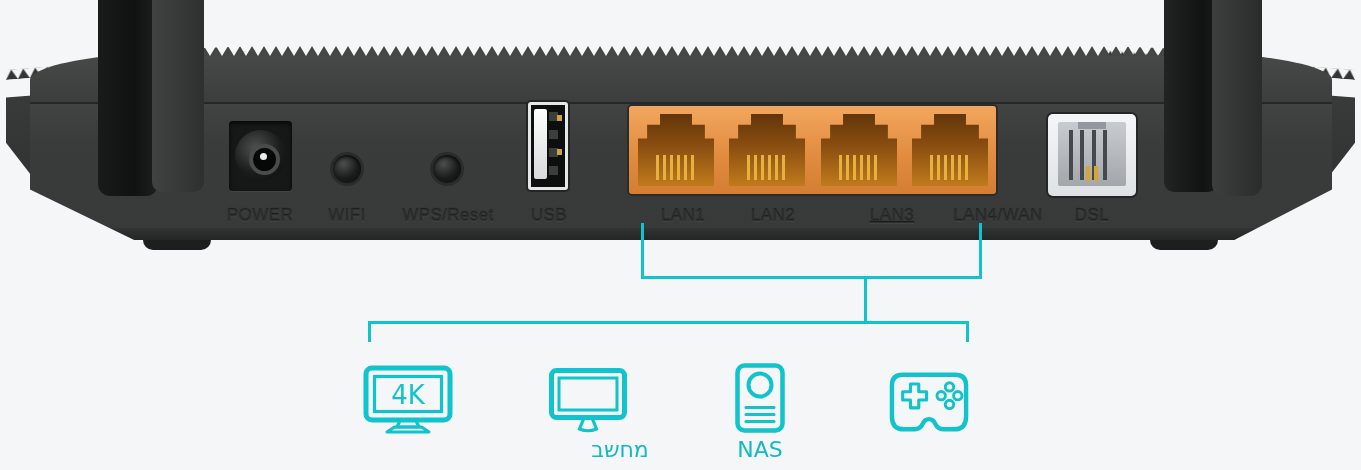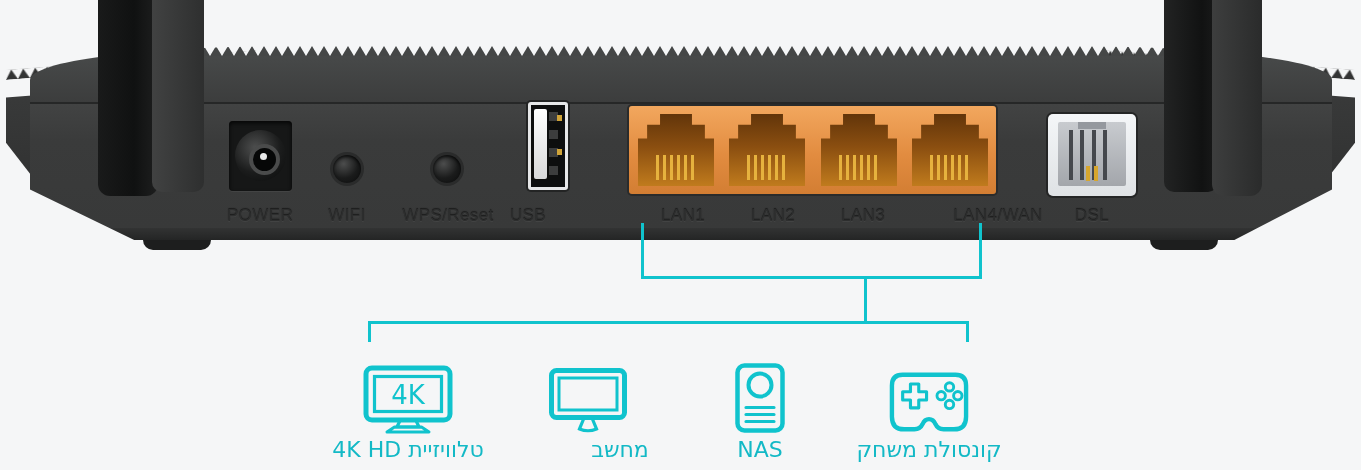--- a/index.html
+++ b/index.html
@@ -153,24 +153,24 @@
         <div class="dsl-tab"></div>
         <div class="dsl-slots"></div>
         <div class="dsl-gold" style="left:28px;"></div>
         <div class="dsl-gold" style="left:36px;"></div>
       </div>
     </div>
 
     <div class="port-label" style="left:260px;">POWER</div>
     <div class="port-label" style="left:347px;">WIFI</div>
     <div class="port-label" style="left:448px;">WPS/Reset</div>
-    <div class="port-label" style="left:528px;">USB</div>
+    <div class="port-label" style="left:549px;">USB</div>
     <div class="port-label" style="left:683px;">LAN1</div>
     <div class="port-label" style="left:773px;">LAN2</div>
-    <div class="port-label" style="left:863px;">LAN3</div>
+    <div class="port-label" style="left:892px;text-decoration:underline;">LAN3</div>
     <div class="port-label" style="left:998px;">LAN4/WAN</div>
     <div class="port-label" style="left:1092px;text-align:right;">DSL</div>
   </div>
 
   <div class="tline" style="left:641px;top:223px;width:3px;height:56px;"></div>
   <div class="tline" style="left:979px;top:223px;width:3px;height:56px;"></div>
   <div class="tline" style="left:641px;top:276px;width:341px;height:3px;"></div>
   <div class="tline" style="left:864px;top:276px;width:3px;height:48px;"></div>
   <div class="tline" style="left:368px;top:321px;width:601px;height:3px;"></div>
   <div class="tline" style="left:368px;top:321px;width:3px;height:21px;"></div>
@@ -198,18 +198,16 @@
 
   <svg class="dev-icon" style="left:889px;top:371px;" width="80" height="62" viewBox="0 0 82 62" fill="none" stroke="#10c3cd">
     <path d="M14 3 H68 Q79 3 79 14 V46 Q79 59 66.5 59 H56 Q50 59 47.5 53.5 Q45.5 48.5 41 48.5 Q36.5 48.5 34.5 53.5 Q32 59 26 59 H15.5 Q3 59 3 46 V14 Q3 3 14 3 Z" stroke-width="4.5"></path>
     <path d="M22 12.5 h8.5 v8 h8 v8.5 h-8 v8 h-8.5 v-8 h-8 v-8.5 h8 z" stroke-width="3.2" stroke-linejoin="round"></path>
     <circle cx="62" cy="15.5" r="4.3" stroke-width="3"></circle>
     <circle cx="53.5" cy="24.5" r="4.3" stroke-width="3"></circle>
     <circle cx="70.5" cy="24.5" r="4.3" stroke-width="3"></circle>
     <circle cx="62" cy="33.5" r="4.3" stroke-width="3"></circle>
   </svg>
 
-  <div class="device-label" dir="rtl" style="left:408px;">טלוויזיית 4K HD</div>
   <div class="device-label" dir="rtl" style="left:620px;">מחשב</div>
   <div class="device-label" style="left:760px;">NAS</div>
-  <div class="device-label" dir="rtl" style="left:929px;">קונסולת משחק</div>
 
 </div>
 
 </body></html>

